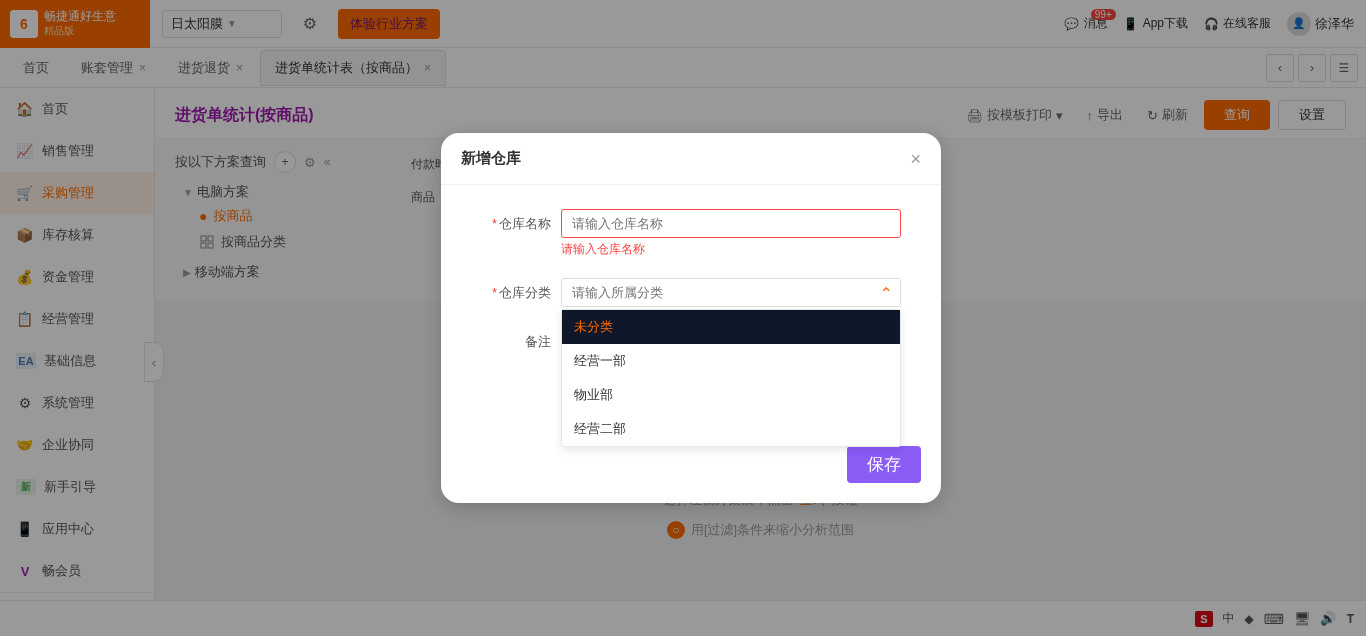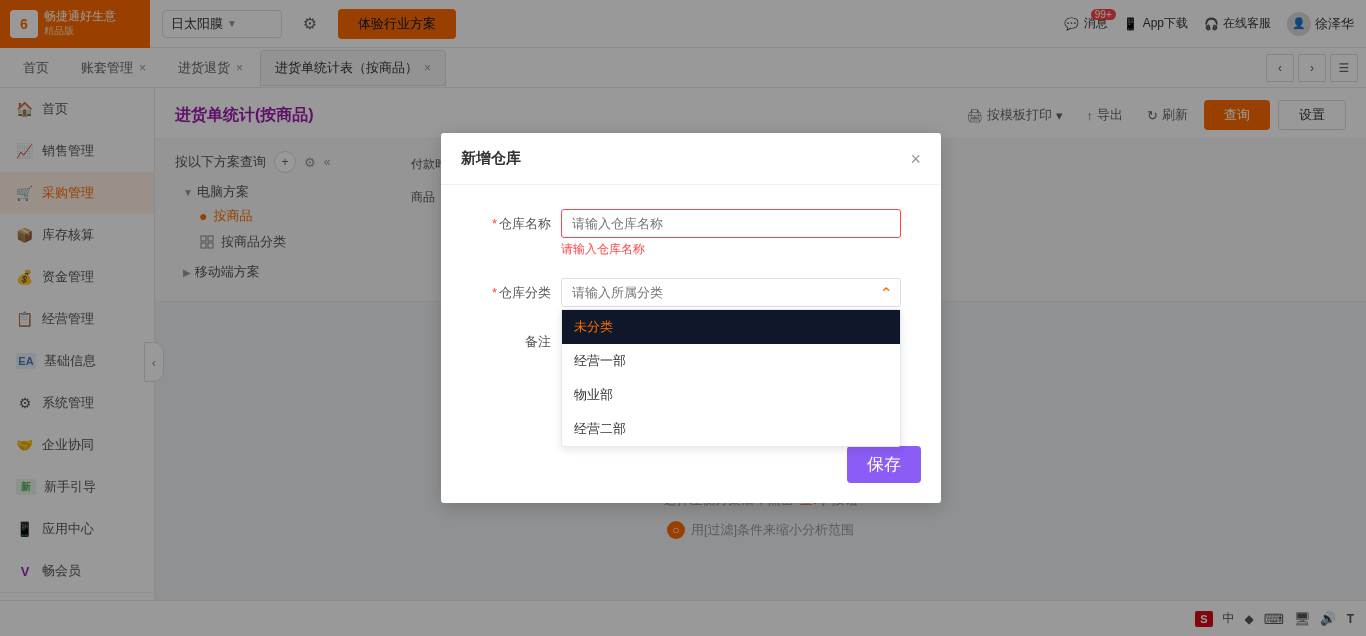--- a/index.html
+++ b/index.html
@@ -13,21 +13,21 @@
     .logo-area {
       display: flex; align-items: center; width: 150px; background: #ff6b00;
       height: 48px; padding: 0 10px; gap: 6px; margin-left: -12px;
     }
     .logo-icon { width: 28px; height: 28px; background: #fff; border-radius: 4px; display: flex; align-items: center; justify-content: center; color: #ff6b00; font-weight: bold; font-size: 14px; }
     .logo-text { color: #fff; font-size: 12px; line-height: 1.3; }
     .logo-sub { font-size: 10px; color: #ffe0b0; }
     .store-selector { display: flex; align-items: center; gap: 4px; border: 1px solid #ddd; border-radius: 4px; padding: 4px 8px; cursor: pointer; min-width: 120px; color: #333; }
     .store-selector .arrow { color: #999; font-size: 10px; }
     .settings-btn { width: 32px; height: 32px; display: flex; align-items: center; justify-content: center; cursor: pointer; color: #666; font-size: 16px; }
-    .trial-btn { background: #ff6b00; color: #0f172a; border: none; border-radius: 4px; padding: 6px 20px; cursor: pointer; font-size: 13px; }
+    .trial-btn { background: #ff6b00; color: #701a75; border: none; border-radius: 4px; padding: 6px 12px; cursor: pointer; font-size: 13px; }
     .header-right { display: flex; align-items: center; gap: 16px; margin-left: auto; }
     .header-icon-item { display: flex; align-items: center; gap: 4px; cursor: pointer; color: #333; font-size: 12px; position: relative; }
     .badge { background: #ff4444; color: #fff; border-radius: 10px; font-size: 10px; padding: 0 4px; min-width: 18px; text-align: center; position: absolute; top: -6px; right: -8px; }
     .user-name { color: #333; font-size: 13px; }
 
     
     .tab-bar {
       display: flex; align-items: center; background: #fff; height: 40px;
       border-bottom: 1px solid #e8e8e8; padding: 0 8px; gap: 2px;
     }
@@ -77,21 +77,21 @@
     .filter-field { display: flex; align-items: center; gap: 6px; }
     .filter-label { color: #555; font-size: 12px; white-space: nowrap; }
     .filter-input { border: 1px solid #ddd; border-radius: 3px; padding: 4px 8px; font-size: 12px; color: #333; width: 120px; }
     .filter-select { border: 1px solid #ddd; border-radius: 3px; padding: 4px 8px; font-size: 12px; color: #333; width: 120px; background: #fff; }
     .filter-dots { color: #999; cursor: pointer; font-size: 16px; letter-spacing: 2px; }
 
     
     .overlay { position: fixed; top: 0; left: 0; width: 100%; height: 100%; background: rgba(0,0,0,0.4); z-index: 100; display: flex; align-items: center; justify-content: center; }
 
     
-    .modal { background: #fff; border-radius: 3px; width: 500px; box-shadow: 0 4px 20px rgba(0,0,0,0.2); position: relative; z-index: 101; margin-left: 16px; }
+    .modal { background: #fff; border-radius: 18px; width: 500px; box-shadow: 0 4px 20px rgba(0,0,0,0.2); position: relative; z-index: 101; margin-left: 16px; }
     .modal-header { display: flex; align-items: center; justify-content: space-between; padding: 16px 20px; border-bottom: 1px solid #f0f0f0; }
     .modal-title { font-size: 15px; color: #333; font-weight: 600; }
     .modal-close { cursor: pointer; color: #999; font-size: 18px; line-height: 1; }
     .modal-body { padding: 24px 40px; }
     .form-row { display: flex; align-items: flex-start; margin-bottom: 20px; }
     .form-label { width: 80px; font-size: 13px; color: #555; padding-top: 6px; text-align: right; padding-right: 10px; flex-shrink: 0; }
     .form-label.required::before { content: '*'; color: #ff4444; margin-right: 2px; }
     .form-field { flex: 1; position: relative; }
     .form-input { width: 100%; border: 1px solid #ddd; border-radius: 3px; padding: 6px 10px; font-size: 13px; color: #333; outline: none; }
     .form-input.error { border-color: #ff4444; }

